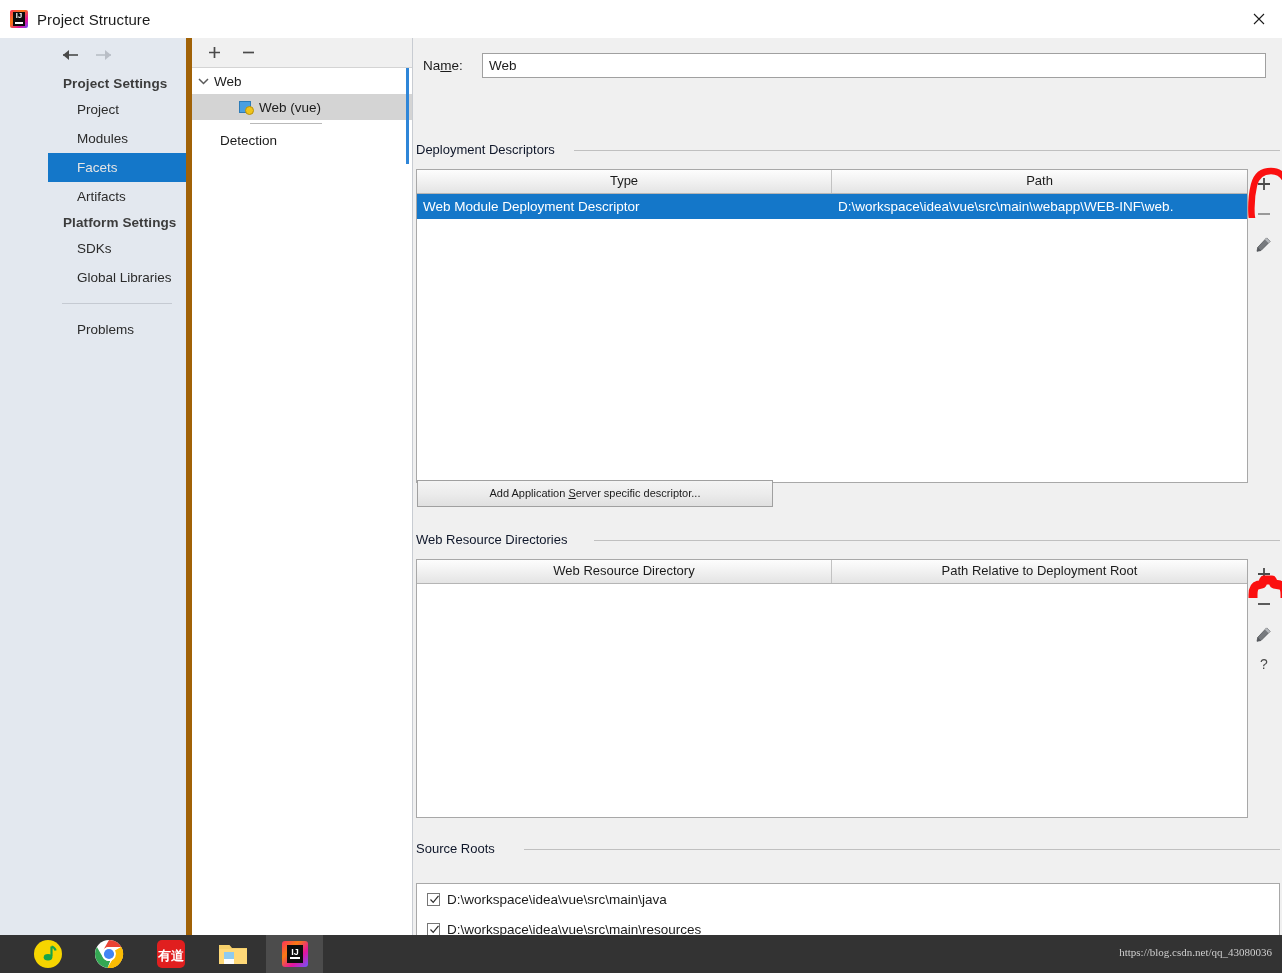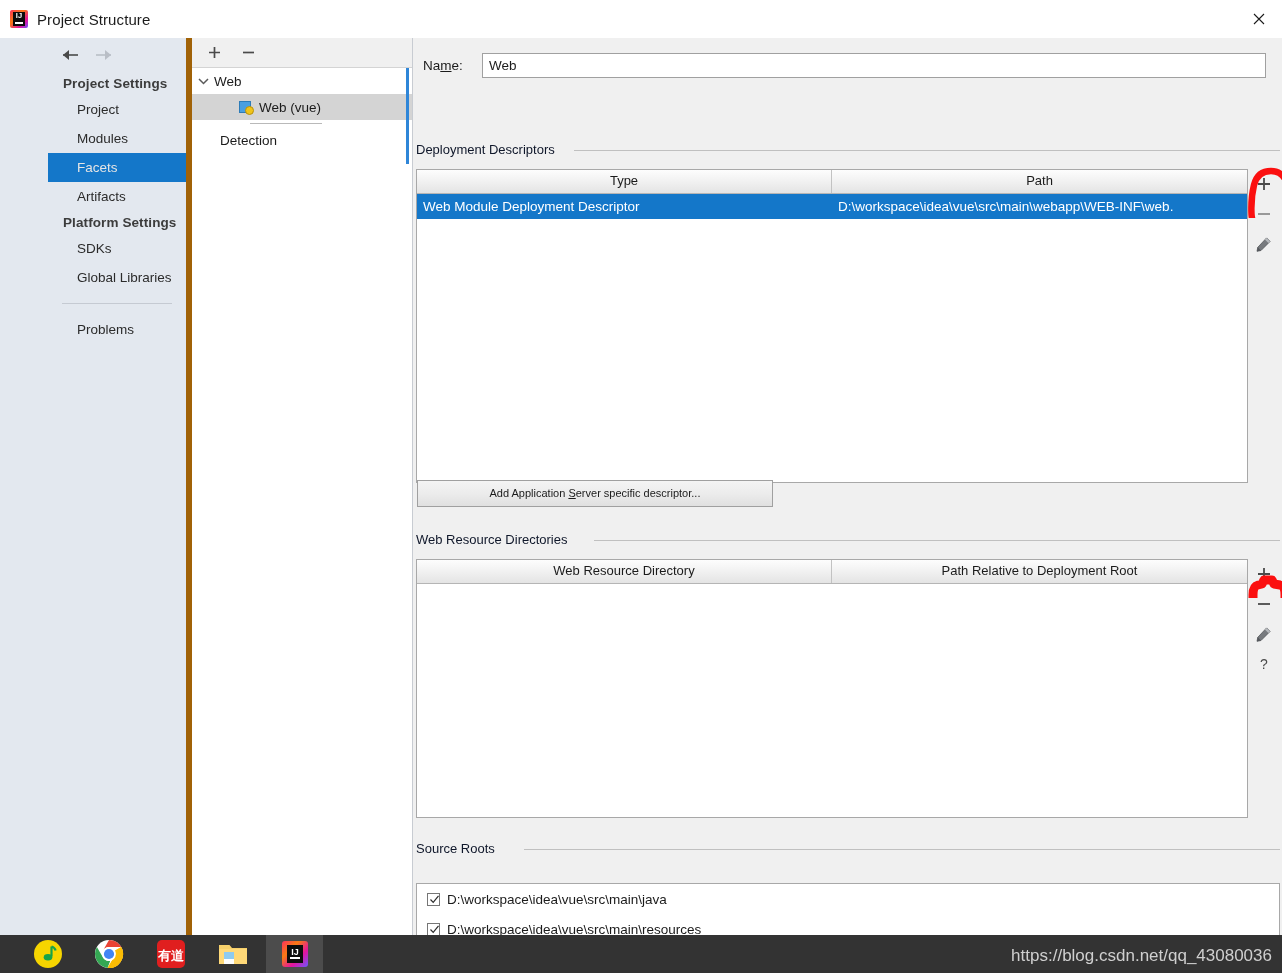--- a/index.html
+++ b/index.html
@@ -338,22 +338,22 @@
   .task-ico {
     position: absolute; top: 0;
     width: 57px; height: 38px;
     display: flex; align-items: center; justify-content: center;
     cursor: pointer;
   }
   .task-ico.active { background: #4c4c4c; }
   #watermark {
     position: absolute; right: 10px; top: 11px;
     color: #cfcfcf;
-    font-size: 17px;
-    font-family: Liberation Sans, sans-serif;
+    font-size: 11px;
+    font-family: Liberation Serif, serif;
     white-space: nowrap;
   }
 </style>
 </head>
 <body>
 
 <div id="titlebar">
   <div id="app-icon">
     <div class="ij-sq"></div>
     <div class="ij-in"></div>

